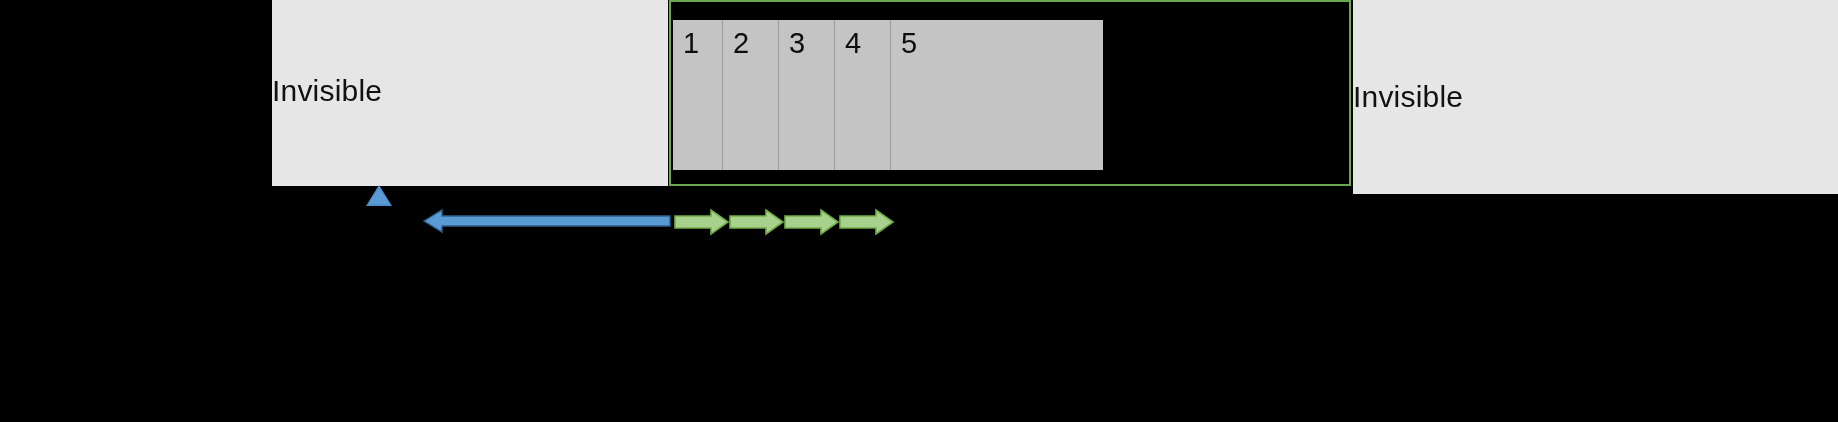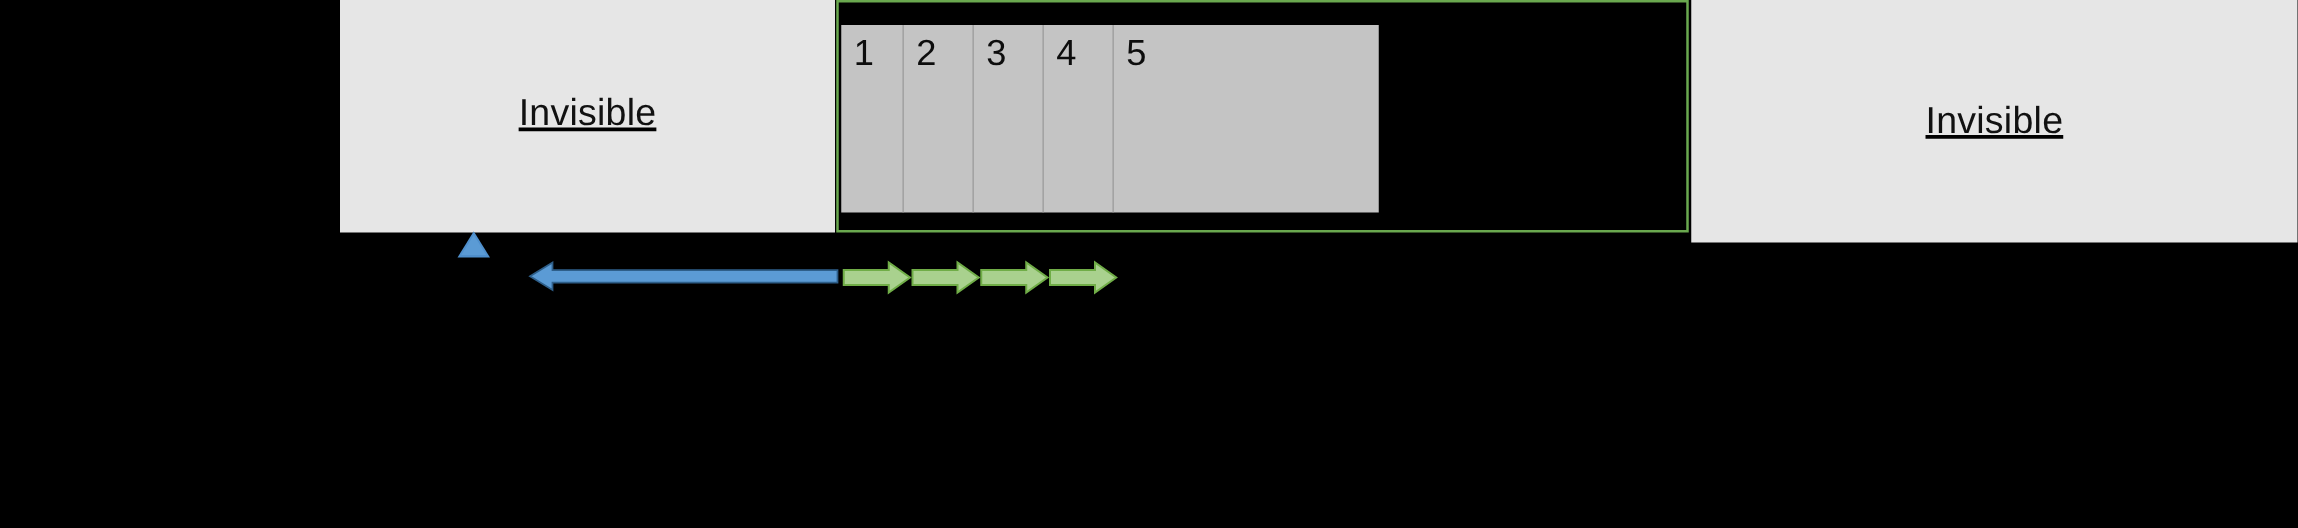--- a/index.html
+++ b/index.html
@@ -22,22 +22,21 @@
     height: 422px;
     background: #000000;
   }
 
   
   .panel {
     position: absolute;
     background: #e6e6e6;
     display: flex;
     align-items: center;
-    justify-content: center;
-    text-decoration: underline;
+    justify-content: flex-start;
   }
   .panel-label {
     font-size: 30px;
     color: #111111;
     line-height: 1;
     letter-spacing: 0.2px;
     white-space: nowrap;
   }
   #panel-left {
     left: 272px;

